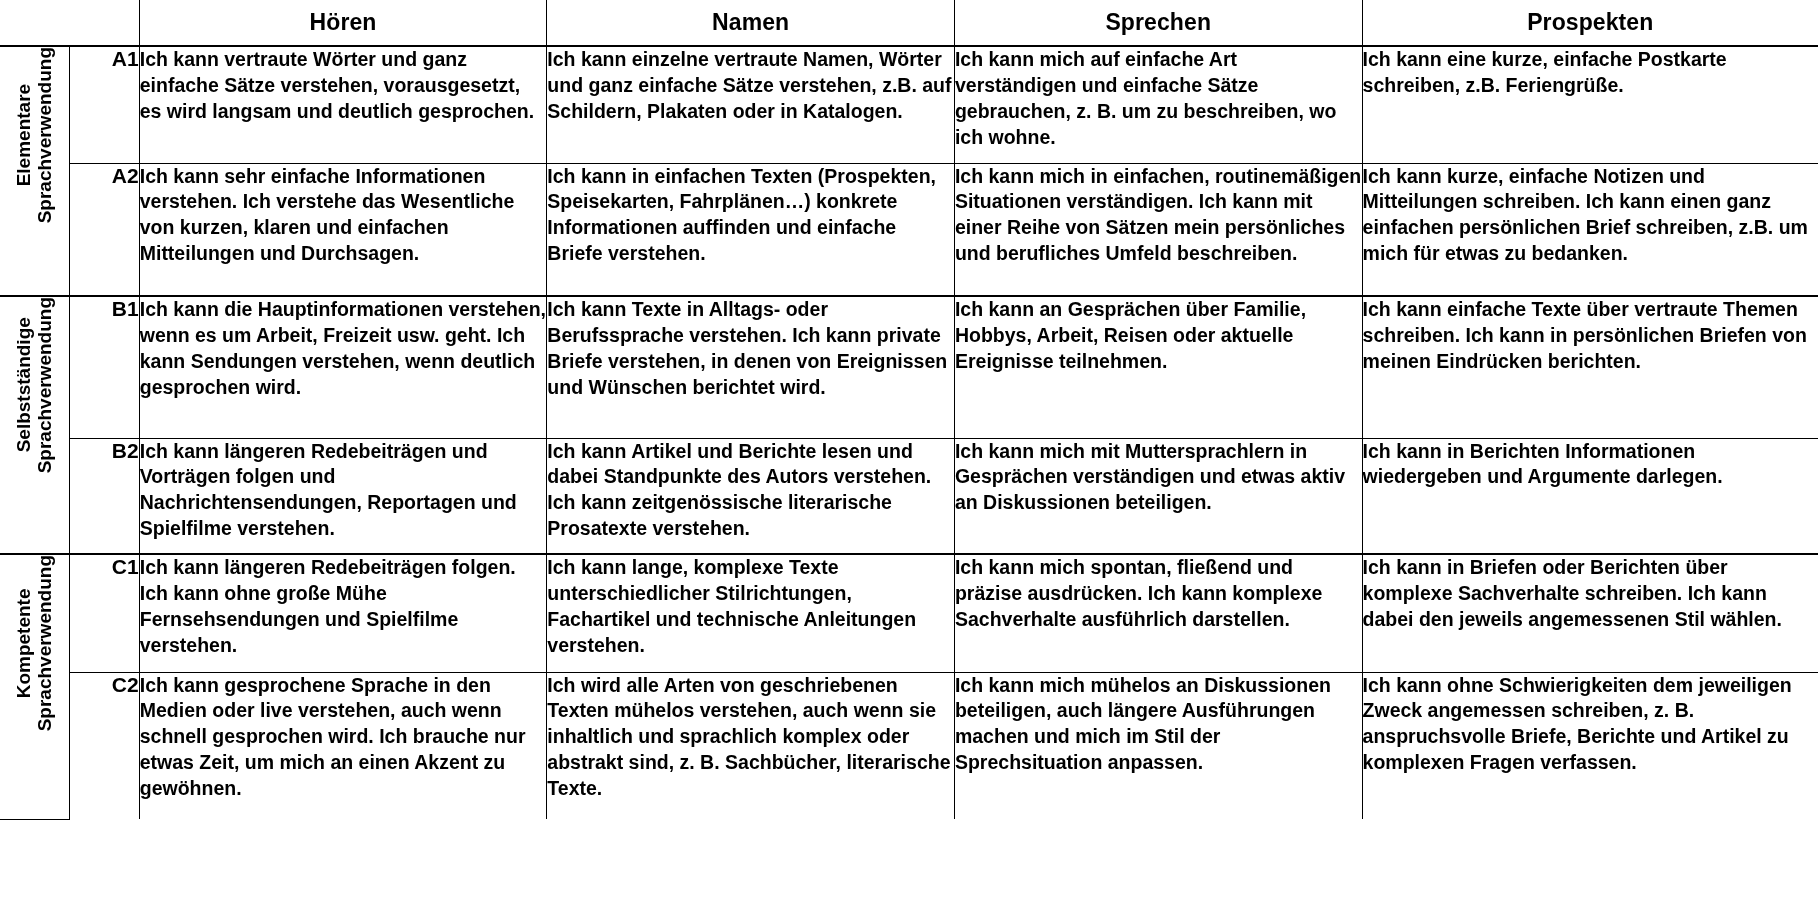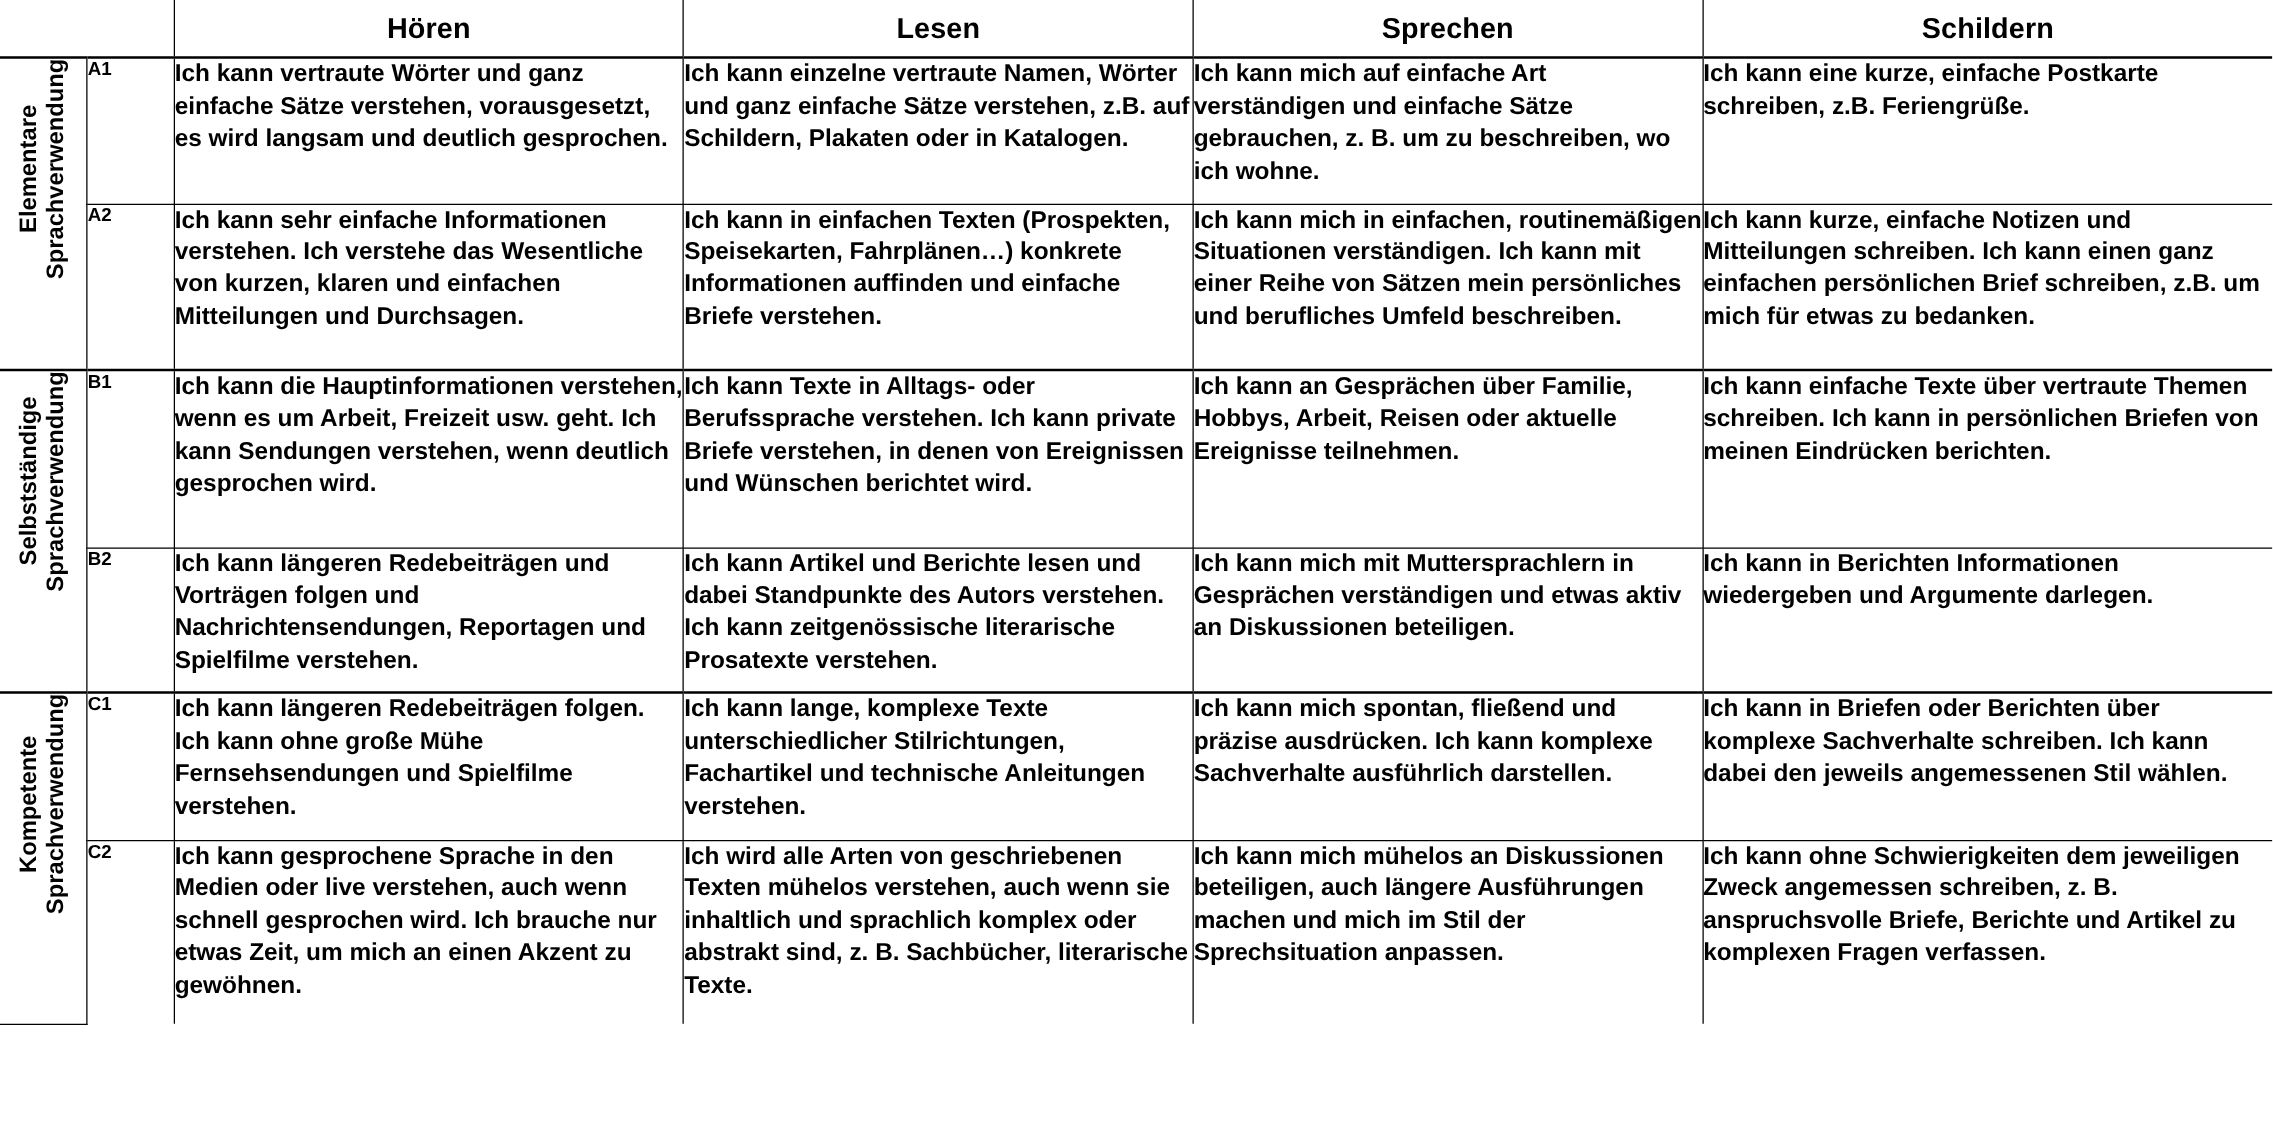--- a/index.html
+++ b/index.html
@@ -74,22 +74,22 @@
     line-height: 1.12;
     text-align: center;
     white-space: pre-line;
     margin: 0 auto;
     display: inline-block;
   }
 
   
   td.level {
     font-weight: bold;
-    font-size: 15px;
-    text-align: left;
+    font-size: 21px;
+    text-align: right;
     vertical-align: top;
     padding-top: 5px;
   }
 
   
   td.desc {
     font-size: 19.5px;
     line-height: 1.33;
     padding: 10px 13px 8px 13px;
     vertical-align: top;
@@ -120,23 +120,23 @@
       <col class="c-skill">
       <col class="c-skill">
       <col class="c-skill-last">
     </colgroup>
 
     <thead>
       <tr>
         <th class="corner-a"></th>
         <th class="corner-b"></th>
         <th class="skillhead">Hören</th>
-        <th class="skillhead">Lesen</th>
+        <th class="skillhead">Namen</th>
         <th class="skillhead">Sprechen</th>
-        <th class="skillhead">Schildern</th>
+        <th class="skillhead">Prospekten</th>
       </tr>
     </thead>
 
     <tbody>
 
       <tr class="r-a1 band-start">
         <td class="band" rowspan="2">
           <span class="band-inner">Elementare
 Sprachverwendung</span>
         </td>

